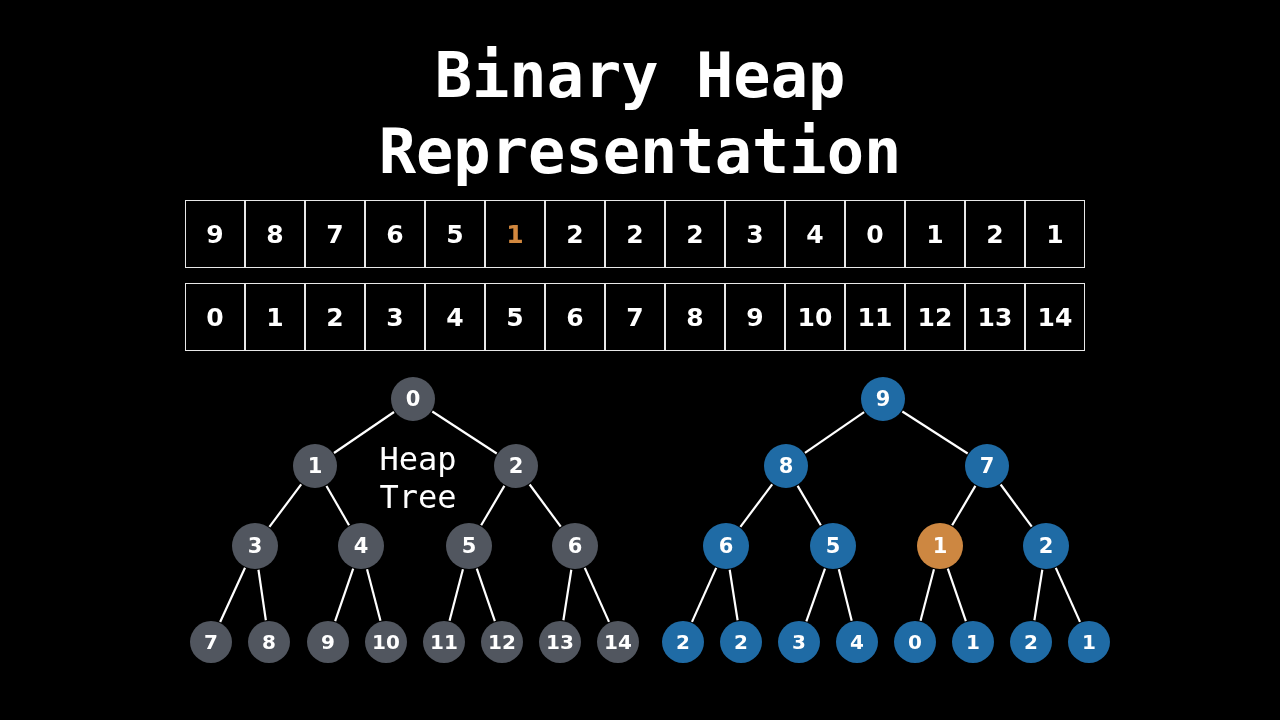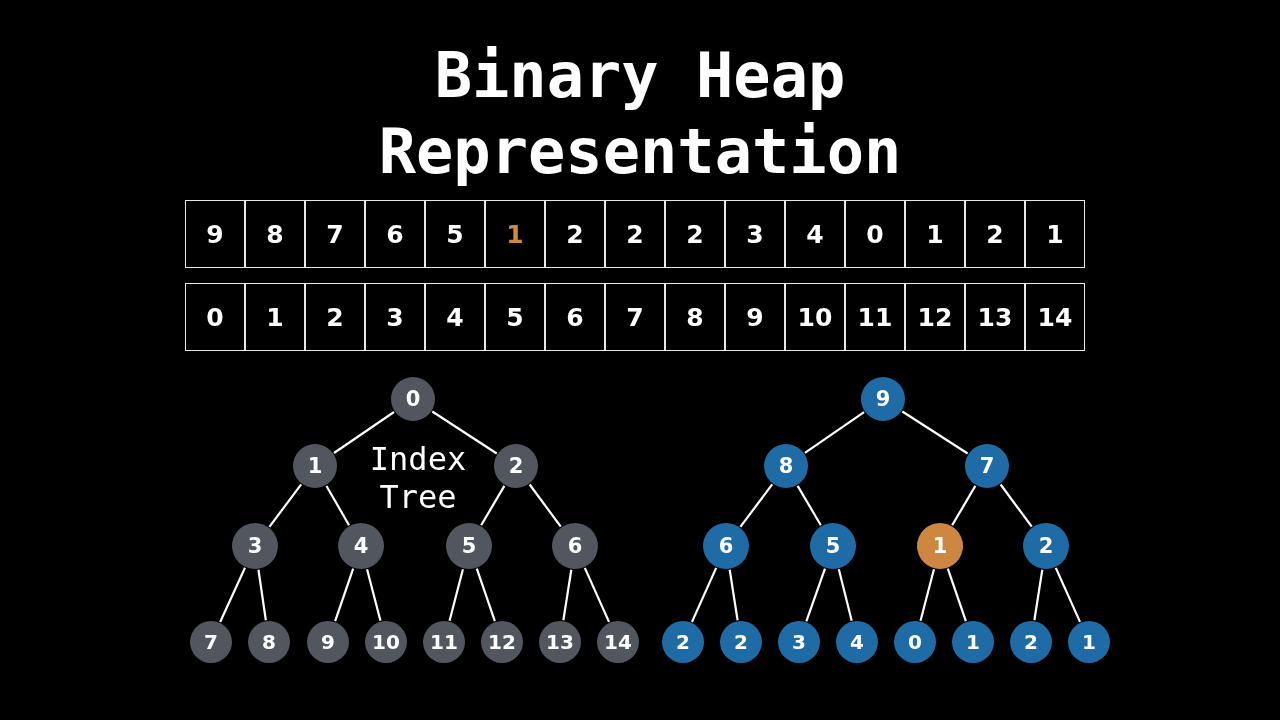--- a/index.html
+++ b/index.html
@@ -213,16 +213,16 @@
       <div class="node val r21" style="left: 683px; top: 642px;">2</div>
       <div class="node val r21" style="left: 741px; top: 642px;">2</div>
       <div class="node val r21" style="left: 799px; top: 642px;">3</div>
       <div class="node val r21" style="left: 857px; top: 642px;">4</div>
       <div class="node val r21" style="left: 915px; top: 642px;">0</div>
       <div class="node val r21" style="left: 973px; top: 642px;">1</div>
       <div class="node val r21" style="left: 1031px; top: 642px;">2</div>
       <div class="node val r21" style="left: 1089px; top: 642px;">1</div>
     </div>
 
-  <div id="tree-caption">Index
+  <div id="tree-caption">Heap
 Tree</div>
 
 </div>
 
 </body></html>

